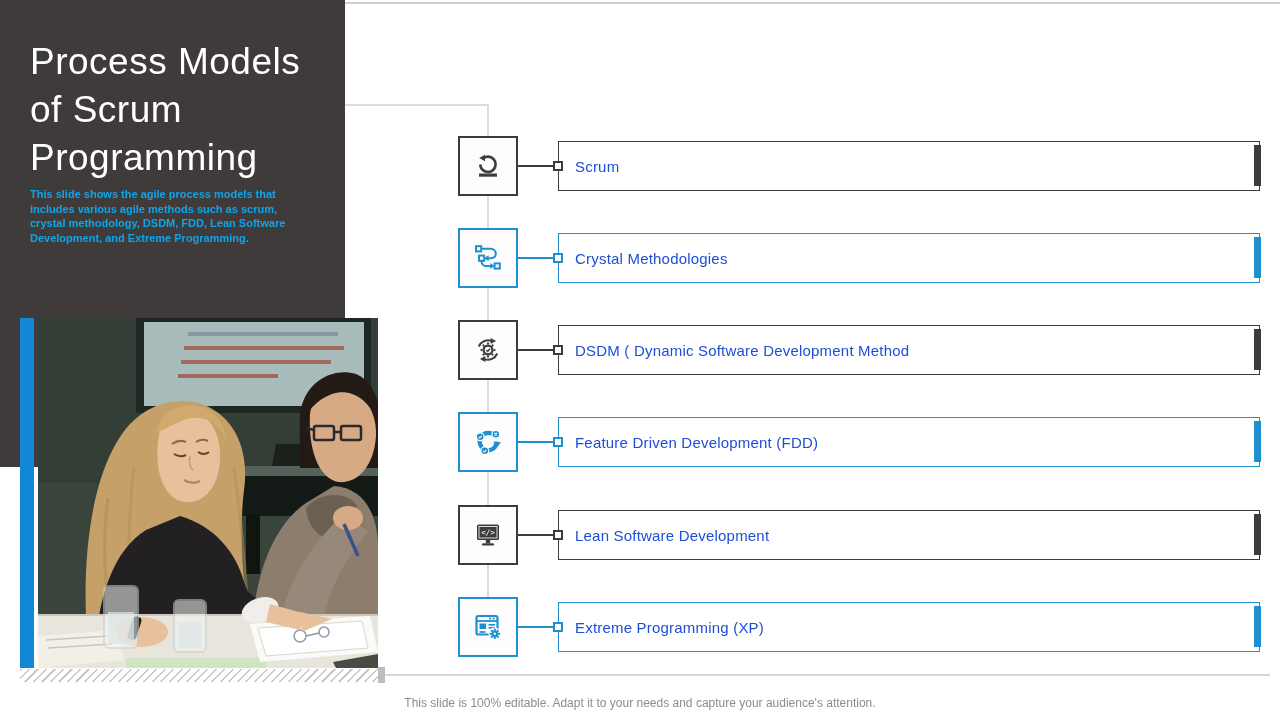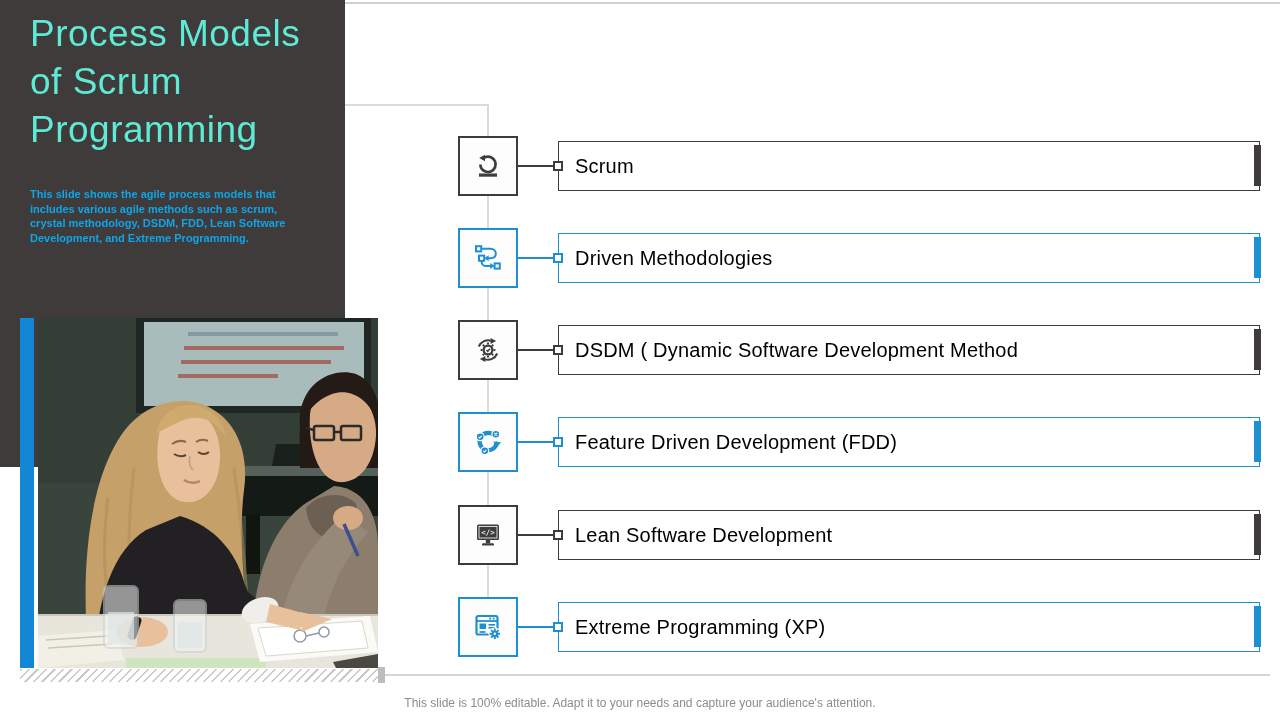--- a/index.html
+++ b/index.html
@@ -4,21 +4,21 @@
 <style>
   html,body{margin:0;padding:0;background:#fff;}
   .slide{position:relative;width:1280px;height:720px;background:#ffffff;overflow:hidden;
          font-family:"Liberation Sans",sans-serif;}
 
   
   .top-rule{position:absolute;left:0;top:2px;width:1280px;height:2px;background:#cfcfcf;}
 
   
   .dark-box{position:absolute;left:0;top:0;width:345px;height:467px;background:#3F3B3B;z-index:1;}
-  .title{position:absolute;left:30px;top:10px;width:308px;color:#5eead4;
+  .title{position:absolute;left:30px;top:38px;width:308px;color:#ffffff;
          font-size:37px;line-height:48px;font-weight:400;letter-spacing:.5px;}
   .title span{display:block;}
   .desc{position:absolute;left:30px;top:187px;width:284px;color:#0ea5e9;
         font-size:11px;line-height:14.6px;font-weight:700;}
 
   
   .tree-h{position:absolute;left:345px;top:104px;width:143px;height:2px;background:#DBDBDB;z-index:0;}
   .tree-v{position:absolute;left:487px;top:104px;width:2px;height:523px;background:#DBDBDB;z-index:0;}
 
   
@@ -31,21 +31,21 @@
   .r-dark .conn{background:#3F3B3B;}
   .r-blue .conn{background:#1F90CF;}
   .conn-sq{position:absolute;left:95px;top:25px;width:10px;height:10px;background:#fff;
            box-sizing:border-box;z-index:3;}
   .r-dark .conn-sq{border:2px solid #3F3B3B;}
   .r-blue .conn-sq{border:2px solid #1F90CF;}
   .bar{position:absolute;left:100px;top:5px;width:702px;height:50px;background:#ffffff;
        box-sizing:border-box;display:flex;align-items:center;padding-left:16px;}
   .r-dark .bar{border:1.5px solid #3F3B3B;}
   .r-blue .bar{border:1.5px solid #1F90CF;}
-  .bar-label{font-size:20px;color:#000000;letter-spacing:.2px;}
+  .bar-label{font-size:15px;color:#1d4ed8;letter-spacing:.2px;}
   .cap{position:absolute;right:-2px;top:3px;width:7px;height:41px;}
   .r-dark .cap{background:#3F3B3B;}
   .r-blue .cap{background:#1F90CF;}
 
   
   .photo-stripe{position:absolute;left:20px;top:318px;width:14px;height:350px;background:#1287D5;z-index:2;}
   .photo{position:absolute;left:38px;top:318px;width:340px;height:350px;z-index:2;overflow:hidden;}
   .photo svg{display:block;}
 
   
@@ -101,21 +101,21 @@
           <path d="M9.6,18.8 V19.4 C9.6,22 11.6,24 14.2,24 H18.6"></path>
           <rect x="22.6" y="21.4" width="5.2" height="5.2"></rect>
         </g>
         <polygon points="16.6,13.2 16.6,19.2 12.2,16.2" fill="#1F90CF"></polygon>
         <polygon points="18.2,21 18.2,27 22.6,24" fill="#1F90CF"></polygon>
       </svg>
     </div>
     <div class="conn"></div>
     <div class="conn-sq"></div>
     <div class="bar">
-      <span class="bar-label">Driven Methodologies</span>
+      <span class="bar-label">Crystal Methodologies</span>
       <div class="cap"></div>
     </div>
   </div>
 
   <div class="row r-dark" style="top:320px">
     <div class="icon-box">
       <svg width="32" height="32" viewBox="0 0 32 32">
         <g fill="none" stroke="#3d3d3d" stroke-width="2">
           <path d="M6.8,12.5 A10,10 0 0 1 19.6,6.9"></path>
           <path d="M25.2,19.5 A10,10 0 0 1 12.4,25.1"></path>

